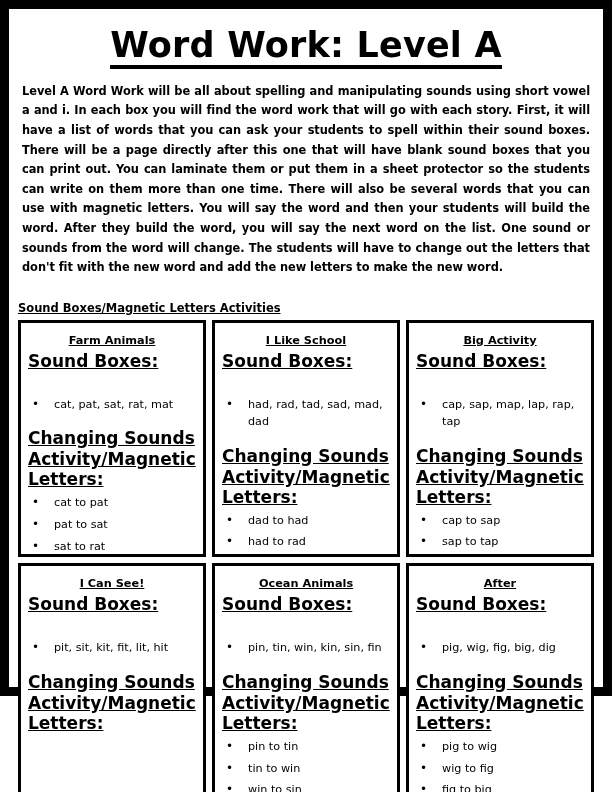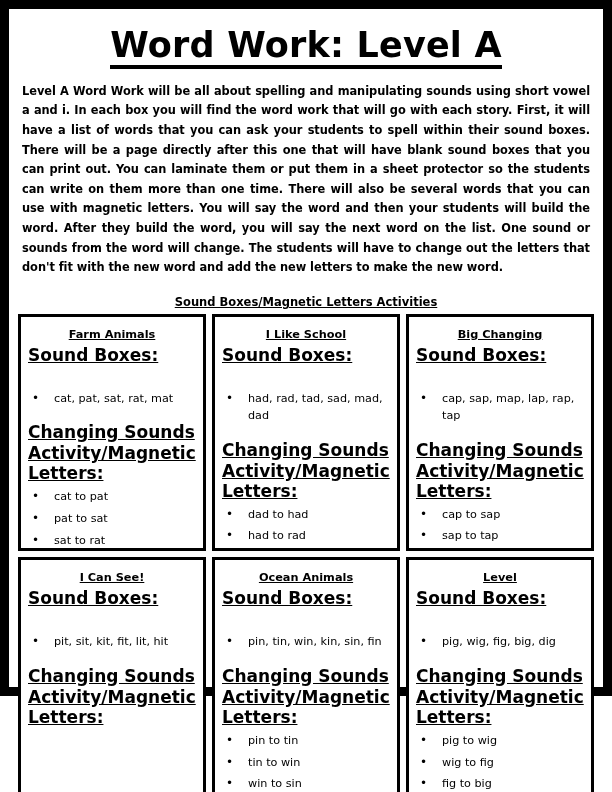--- a/index.html
+++ b/index.html
@@ -52,22 +52,22 @@
     font-weight: bold;
     line-height: 1.72;
     text-align: justify;
     margin: 11px 4px 0 4px;
     letter-spacing: -0.05px;
     font-family: "DejaVu Sans", sans-serif;
   }
 
   
   .section-head-wrap {
-    text-align: center;
-    margin-top: 14px;
+    text-align: left;
+    margin-top: 20px;
     margin-bottom: 4px;
   }
   .section-head {
     display: inline-block;
     font-size: 11.5px;
     font-weight: bold;
     text-decoration: underline;
     text-underline-offset: 1px;
     font-family: "DejaVu Sans", sans-serif;
   }
@@ -192,21 +192,21 @@
         <ul class="items">
           <li>dad to had</li>
           <li>had to rad</li>
           <li>tad to sad</li>
           <li>sad to dad</li>
         </ul>
       </div>
 
       <div class="card">
         <div class="card-title-wrap">
-          <span class="card-title">Big Changing</span>
+          <span class="card-title">Big Activity</span>
         </div>
         <span class="sub-head">Sound Boxes:</span>
         <ul class="items words">
           <li>cap, sap, map, lap, rap, tap</li>
         </ul>
         <span class="sub-head tight">Changing Sounds</span>
         <span class="sub-head tight2">Activity/Magnetic Letters:</span>
         <ul class="items">
           <li>cap to sap</li>
           <li>sap to tap</li>
@@ -240,21 +240,21 @@
         <ul class="items">
           <li>pin to tin</li>
           <li>tin to win</li>
           <li>win to sin</li>
           <li>sin to fin</li>
         </ul>
       </div>
 
       <div class="card">
         <div class="card-title-wrap">
-          <span class="card-title">Level</span>
+          <span class="card-title">After</span>
         </div>
         <span class="sub-head">Sound Boxes:</span>
         <ul class="items words">
           <li>pig, wig, fig, big, dig</li>
         </ul>
         <span class="sub-head tight">Changing Sounds</span>
         <span class="sub-head tight2">Activity/Magnetic Letters:</span>
         <ul class="items">
           <li>pig to wig</li>
           <li>wig to fig</li>

